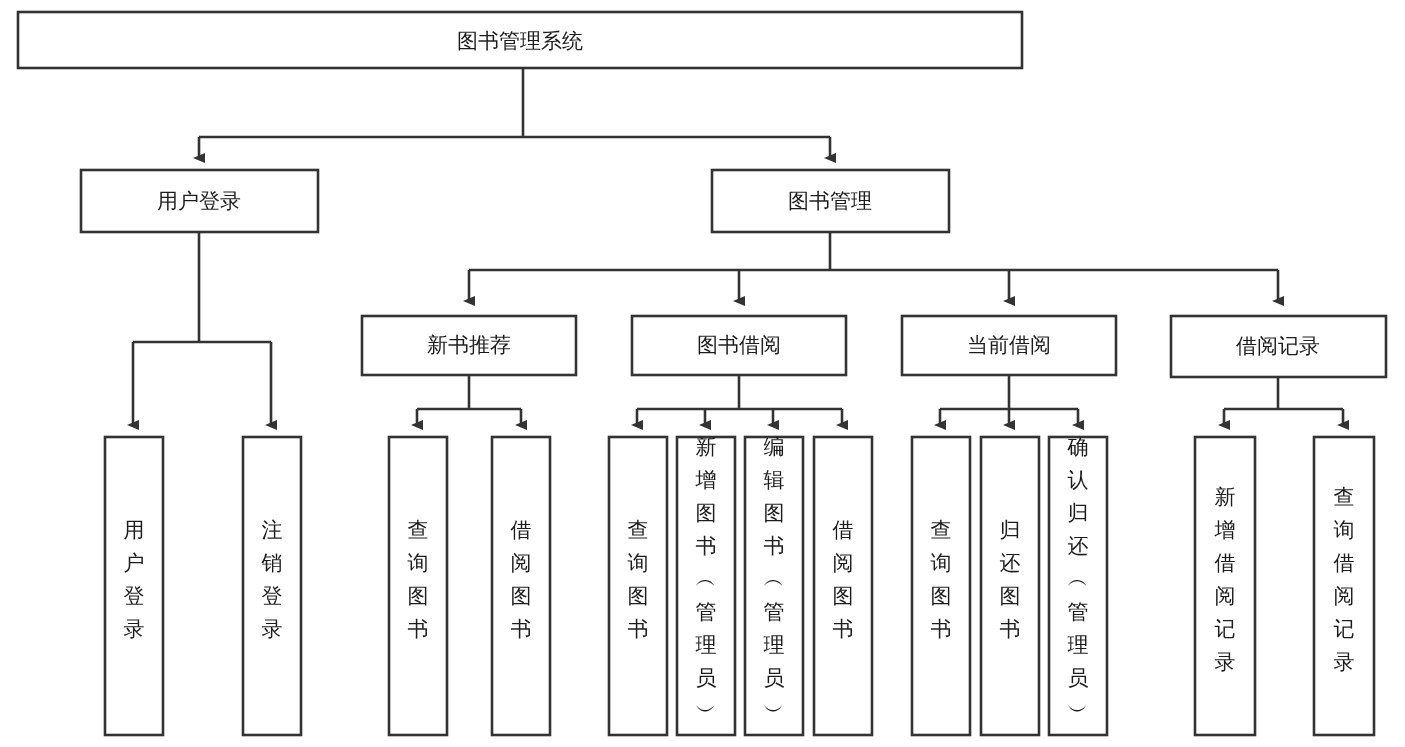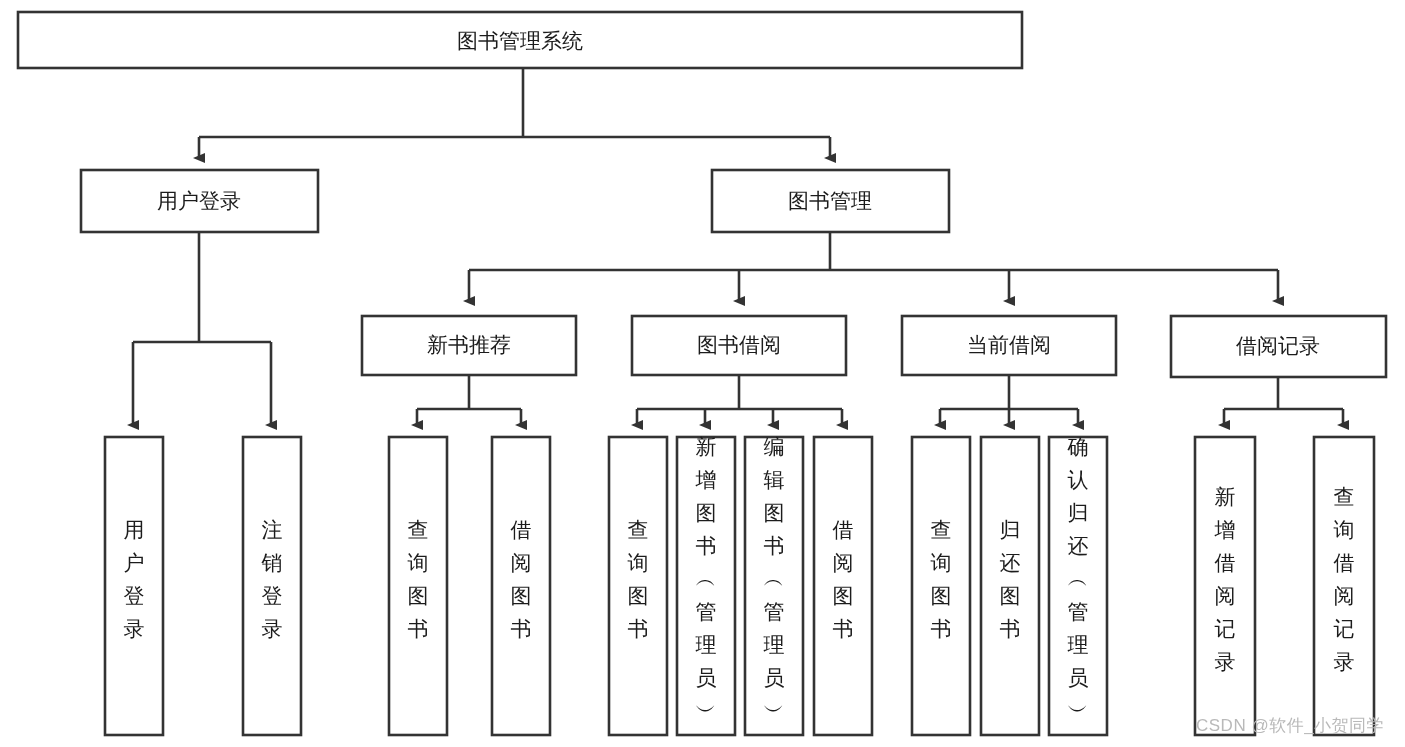--- a/index.html
+++ b/index.html
@@ -169,14 +169,13 @@
     <g>
       <rect class="boxrect" x="1195" y="437" width="60" height="298"></rect>
       <text class="lbl-v" x="1225" y="586"><tspan x="1225" y="503.5">新</tspan><tspan x="1225" y="536.5">增</tspan><tspan x="1225" y="569.5">借</tspan><tspan x="1225" y="602.5">阅</tspan><tspan x="1225" y="635.5">记</tspan><tspan x="1225" y="668.5">录</tspan></text>
     </g>
     <g>
       <rect class="boxrect" x="1314" y="437" width="60" height="298"></rect>
       <text class="lbl-v" x="1344" y="586"><tspan x="1344" y="503.5">查</tspan><tspan x="1344" y="536.5">询</tspan><tspan x="1344" y="569.5">借</tspan><tspan x="1344" y="602.5">阅</tspan><tspan x="1344" y="635.5">记</tspan><tspan x="1344" y="668.5">录</tspan></text>
     </g>
   </svg>
 
-  <div class="watermark" style="left:1196px; top:714px;">CSDN @软件_小贺同学</div>
 </div>
 
 </body></html>

